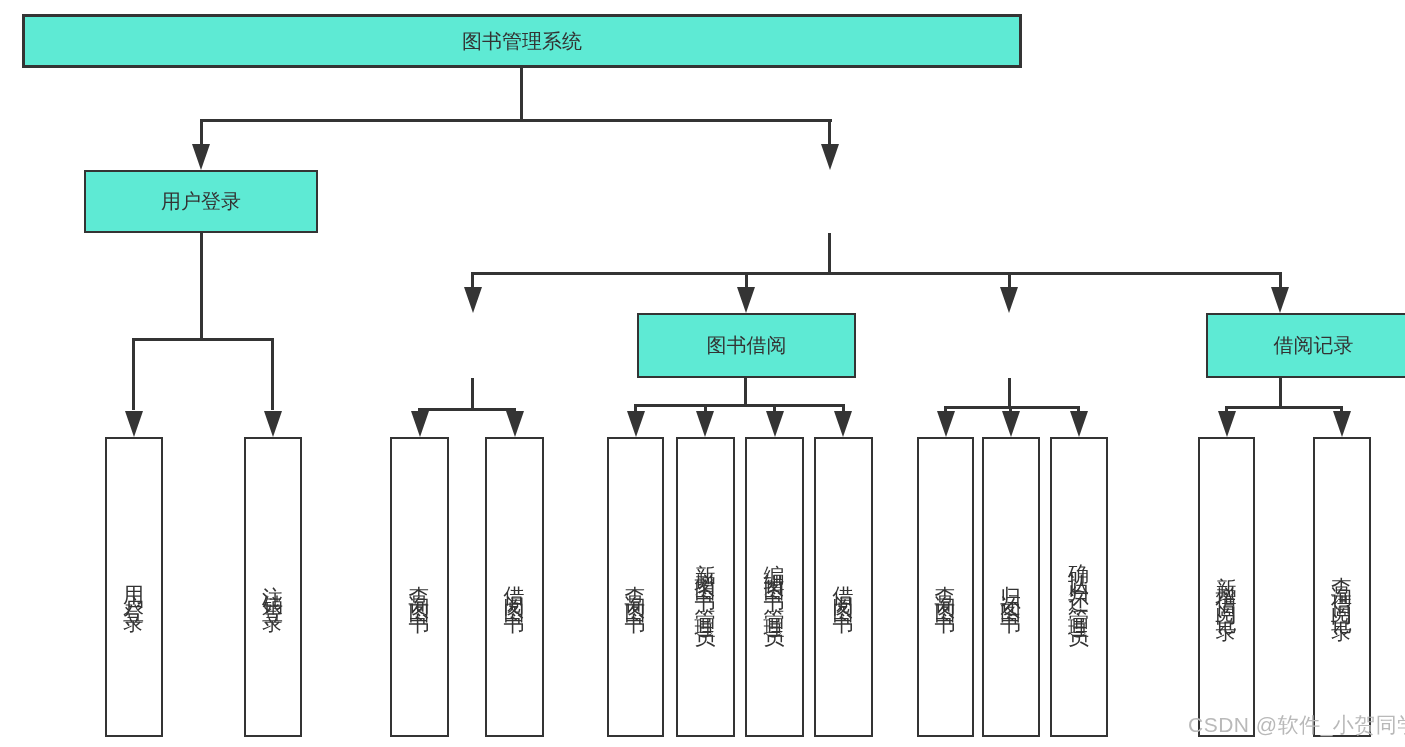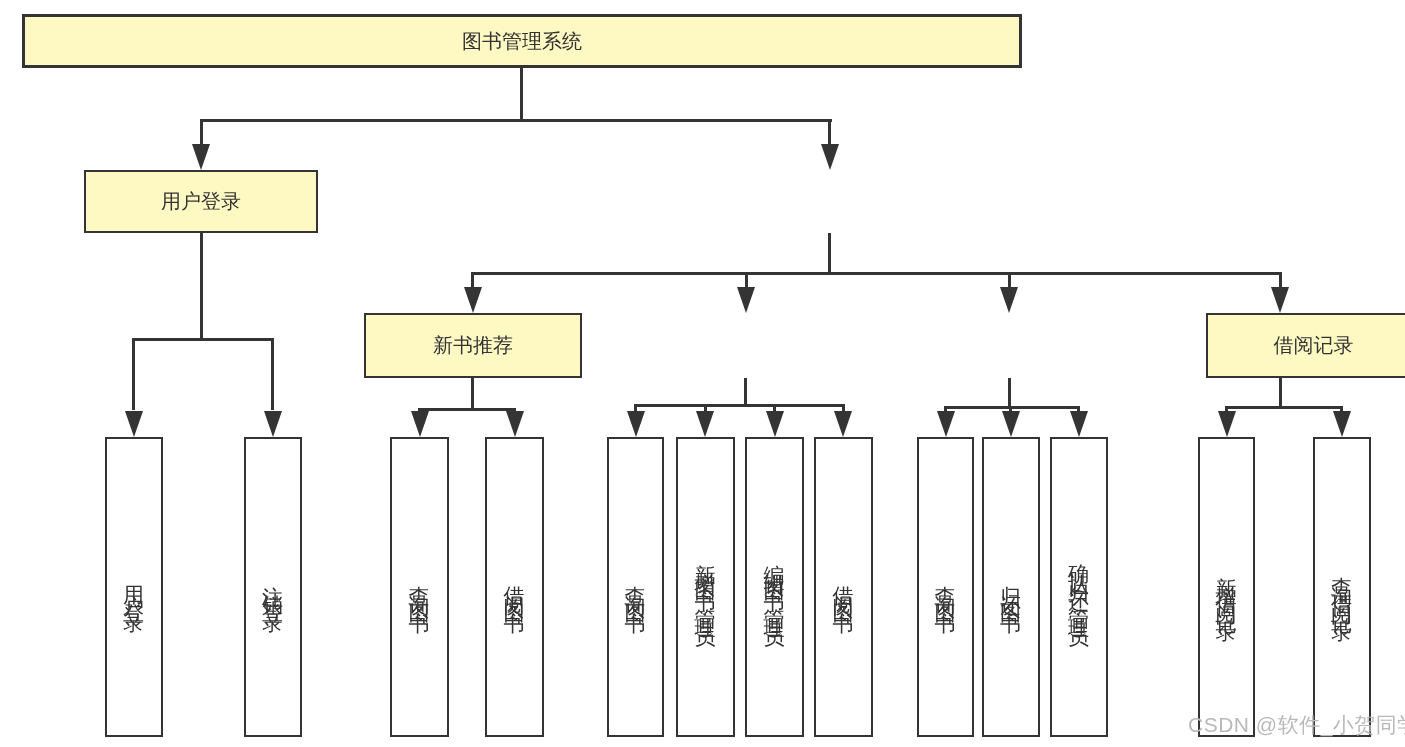--- a/index.html
+++ b/index.html
@@ -1,21 +1,21 @@
 <!DOCTYPE html>
 <html><head>
 <meta charset="utf-8">
 <style>
   html,body{margin:0;padding:0;background:#ffffff;}
   #canvas{
     position:relative; width:1405px; height:747px; background:#ffffff;
     font-family:"Liberation Sans", sans-serif; color:#333333; overflow:hidden;
   }
   .box{
-    position:absolute; box-sizing:border-box; background:#fef9c3;
+    position:absolute; box-sizing:border-box; background:#5eead4;
     border:2px solid #343434; display:flex; align-items:center; justify-content:center;
     font-size:20px; color:#333333; white-space:nowrap;
   }
   .root{border-width:3px; font-size:20px;}
   .leaf{
     position:absolute; box-sizing:border-box; background:#ffffff;
     border:2px solid #343434; top:437px; height:300px;
     display:flex; align-items:center; justify-content:center;
   }
   .vtext{
@@ -65,22 +65,22 @@
   <div class="hl" style="left:471px;top:272px;width:811px;"></div>
   <div class="vl" style="left:471px;top:272px;height:18px;"></div>
   <div class="ar" style="left:464px;top:287px;"></div>
   <div class="vl" style="left:745px;top:272px;height:18px;"></div>
   <div class="ar" style="left:737px;top:287px;"></div>
   <div class="vl" style="left:1008px;top:272px;height:18px;"></div>
   <div class="ar" style="left:1000px;top:287px;"></div>
   <div class="vl" style="left:1279px;top:272px;height:18px;"></div>
   <div class="ar" style="left:1271px;top:287px;"></div>
 
-  <div class="box" style="left:364px;top:313px;width:218px;height:65px;">
-    <span>新书推荐</span>
+  <div class="box" style="left:637px;top:313px;width:219px;height:65px;">
+    <span>图书借阅</span>
   </div>
   <div class="box" style="left:1206px;top:313px;width:215px;height:65px;">
     <span>借阅记录</span>
   </div>
 
   <div class="vl" style="left:471px;top:378px;height:30px;"></div>
   <div class="hl" style="left:418px;top:408px;width:98px;"></div>
   <div class="vl" style="left:418px;top:408px;height:8px;"></div>
   <div class="ar" style="left:411px;top:411px;"></div>
   <div class="vl" style="left:513px;top:408px;height:8px;"></div>

